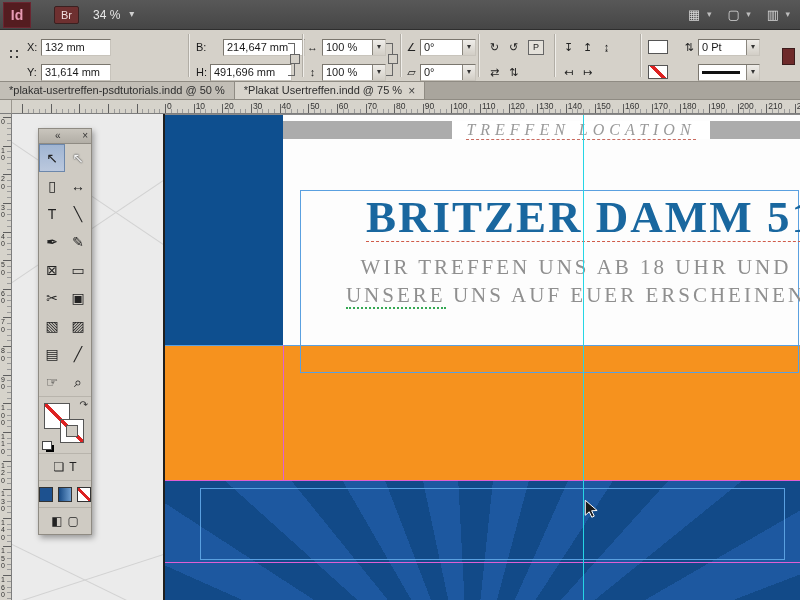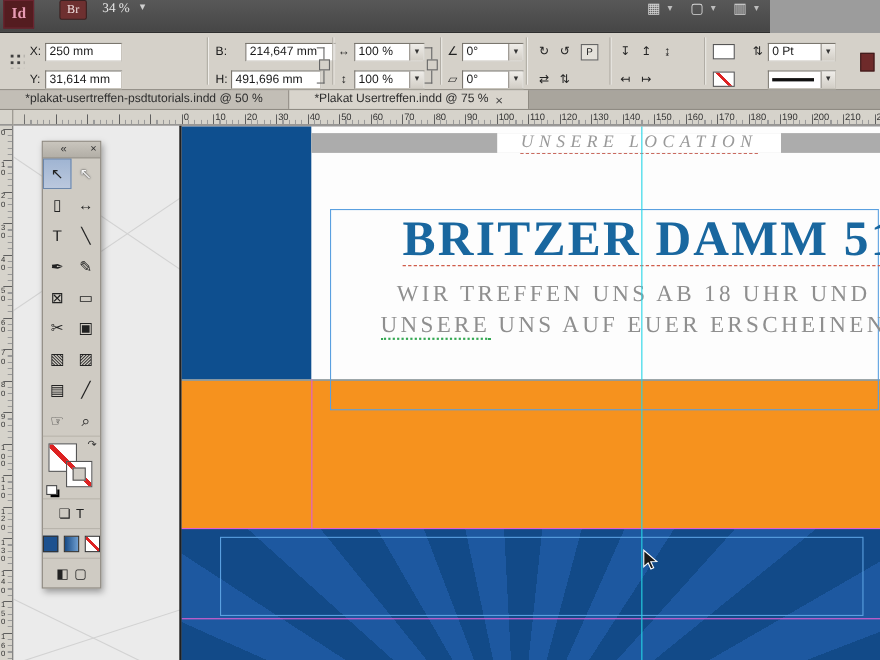--- a/index.html
+++ b/index.html
@@ -31,22 +31,22 @@
   .orange-topline{position:absolute;left:165px;top:345px;width:635px;height:1px;background:#5aa0e0;}
   .sunburst{position:absolute;left:165px;top:481px;width:635px;height:119px;background-color:#134a86;
             background-image:repeating-conic-gradient(from 150deg at 48% 185%,#1d58a0 0deg 9deg,#124a88 9deg 18deg);}
   .bottom-frame{position:absolute;left:200px;top:488px;width:583px;height:70px;border:1px solid #5aa0e0;}
   .guide-v-cyan{position:absolute;left:583px;top:115px;width:1px;height:485px;background:#25d5e5;}
   .guide-v-magenta{position:absolute;left:283px;top:345px;width:1px;height:136px;background:#df5fd3;}
   .guide-h-magenta1{position:absolute;left:165px;top:480px;width:635px;height:1px;background:#df5fd3;}
   .guide-h-magenta2{position:absolute;left:165px;top:562px;width:635px;height:1px;background:#df5fd3;}
   .cursor{position:absolute;left:584px;top:499px;}
   
-  .menubar{position:absolute;left:0;top:0;width:700px;height:30px;background:linear-gradient(#585858,#464646);
-           border-bottom:1px solid #2e2e2e;display:flex;align-items:flex-start;box-sizing:border-box;font-family:Liberation Serif, serif;}
+  .menubar{position:absolute;left:0;top:0;width:800px;height:30px;background:linear-gradient(#585858,#464646);
+           border-bottom:1px solid #2e2e2e;display:flex;align-items:center;box-sizing:border-box;}
   .id-logo{width:26px;height:24px;margin:0 7px 0 3px;background:#541c20;color:#e89bb4;font-weight:bold;
            font-size:14px;display:flex;align-items:center;justify-content:center;border:1px solid #6b2430;flex:0 0 auto;}
   .menu-item{padding:0 9px;font-size:12.5px;color:#e8e8e8;line-height:29px;white-space:nowrap;}
   .br-button{margin-left:16px;padding:2px 6px;background:#6e3030;border:1px solid #3a2020;border-radius:2px;
              color:#f0dede;font-size:11px;line-height:12px;}
   .zoom-combo{margin-left:14px;color:#e8e8e8;font-size:12px;position:relative;padding-right:14px;}
   .zoom-combo::after{content:'▾';position:absolute;right:0;top:0;font-size:10px;color:#cfcfcf;}
   .mb-right{margin-left:auto;display:flex;gap:16px;padding-right:10px;}
   .mb-icon{color:#d6d6d6;font-size:13px;position:relative;padding-right:11px;}
   .mb-icon::after{content:'▾';position:absolute;right:0;top:2px;font-size:9px;color:#bdbdbd;}
@@ -69,21 +69,21 @@
   .vsep{position:absolute;top:4px;bottom:4px;width:1px;background:#b1ada5;box-shadow:1px 0 0 #efede9;}
   .bracket{position:absolute;width:6px;height:31px;border:1px solid #666;border-left:none;}
   .chainbox{position:absolute;width:8px;height:8px;background:#d5d1c9;border:1px solid #666;}
   .swatch-chip{position:absolute;width:18px;height:12px;background:#fff;border:1px solid #555;}
   .none-slash{background-image:linear-gradient(45deg,transparent 43%,#d22 43%,#d22 57%,transparent 57%);}
   .stroke-line{position:absolute;width:38px;height:3px;background:#111;top:6px;left:3px;}
   .flyout-btn{position:absolute;width:11px;height:15px;background:#6e2a2a;border:1px solid #3c1c1c;}
   
   .tabbar{position:absolute;left:0;top:82px;width:800px;height:18px;background:#a9a59d;
           border-bottom:1px solid #8f8b83;display:flex;box-sizing:border-box;}
-  .tab{height:17px;line-height:17px;padding:0 23px;font-size:11px;color:#2e2e2e;background:#c2beb6;
+  .tab{height:17px;line-height:17px;padding:0 9px;font-size:11px;color:#2e2e2e;background:#c2beb6;
        border-right:1px solid #8f8b83;white-space:nowrap;display:flex;align-items:center;gap:6px;}
   .tab.active{background:#d8d4cc;}
   .tab-close{color:#444;font-size:12px;line-height:12px;}
   
   .ruler-corner{position:absolute;left:0;top:100px;width:12px;height:14px;background:#d6d3cb;
                 border-right:1px solid #9a968e;border-bottom:1px solid #7d7d7d;box-sizing:border-box;z-index:3;}
   .hruler{position:absolute;left:12px;top:100px;width:788px;height:14px;background:#d6d3cb;
           border-bottom:1px solid #7d7d7d;box-sizing:border-box;overflow:hidden;}
   .hruler::before{content:'';position:absolute;bottom:0;left:9.85px;right:0;height:4px;
           background:repeating-linear-gradient(to right,#9a9a9a 0 1px,transparent 1px 5.726px);}
@@ -133,21 +133,21 @@
       <div class="pb-line" style="left:0;top:28px;width:210px;transform:rotate(34deg)"></div>
       <div class="pb-line" style="left:0;top:168px;width:210px;transform:rotate(-34deg)"></div>
       <div class="pb-line" style="left:0;top:430px;width:180px;transform:rotate(26deg)"></div>
       <div class="pb-line" style="left:10px;top:486px;width:180px;transform:rotate(-18deg)"></div>
     </div>
     <div class="page-topline"></div>
     <div class="page-white"></div>
     <div class="blue-column"></div>
     <div class="gray-band"></div>
     <div class="band-chip">
-      <span class="kicker">UNSERE LOCATION</span>
+      <span class="kicker">TREFFEN LOCATION</span>
     </div>
     <div class="orange-band"></div>
     <div class="sunburst"></div>
     <div class="orange-topline"></div>
     <div class="text-frame"></div>
     <div class="headline-wrap">
       <span class="headline">BRITZER DAMM 51</span>
     </div>
     <div class="sublines">
       <div>WIR TREFFEN UNS AB 18 UHR UND</div>
@@ -169,21 +169,21 @@
       <span class="mb-icon">▦</span>
       <span class="mb-icon">▢</span>
       <span class="mb-icon">▥</span>
     </div>
   </div>
 
   <div class="control-panel">
     <div class="ref-proxy" style="left:7px;top:17px"></div>
 
     <span class="cp-label" style="left:27px;top:11px">X:</span>
-    <div class="cp-field" style="left:41px;top:9px;width:62px">250 mm</div>
+    <div class="cp-field" style="left:41px;top:9px;width:62px">132 mm</div>
     <span class="cp-label" style="left:27px;top:36px">Y:</span>
     <div class="cp-field" style="left:41px;top:34px;width:62px">31,614 mm</div>
 
     <div class="vsep" style="left:188px"></div>
     <span class="cp-label" style="left:196px;top:11px">B:</span>
     <div class="cp-field" style="left:223px;top:9px;width:74px">214,647 mm</div>
     <span class="cp-label" style="left:196px;top:36px">H:</span>
     <div class="cp-field" style="left:210px;top:34px;width:74px">491,696 mm</div>
     <div class="bracket" style="left:288px;top:13px"></div>
     <div class="chainbox" style="left:290px;top:24px"></div>

